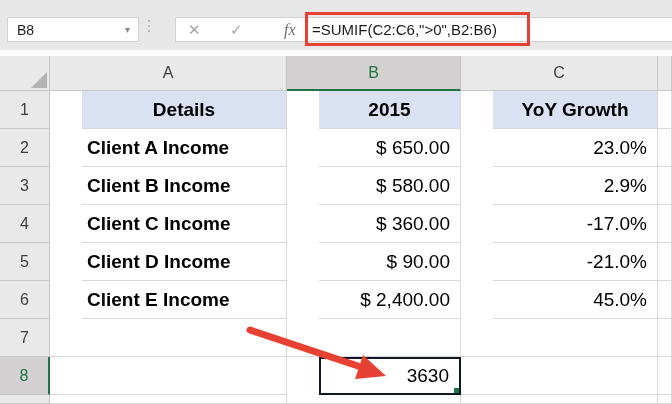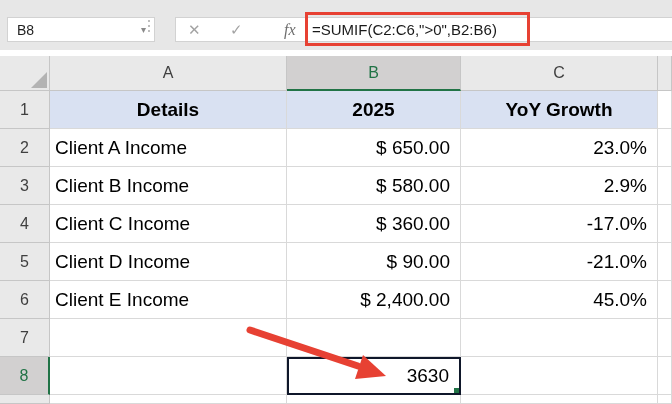--- a/index.html
+++ b/index.html
@@ -1,21 +1,21 @@
 <!DOCTYPE html>
 <html><head>
 <meta charset="utf-8">
 <style>
   html,body{margin:0;padding:0;background:#fff;}
   .screen{position:relative;width:672px;height:404px;overflow:hidden;background:#fff;
           font-family:"Liberation Sans",sans-serif;}
 
   
   .topbar{position:absolute;left:0;top:0;width:672px;height:50px;background:#e7e7e7;}
-  .namebox{position:absolute;left:7px;top:17px;width:148px;height:25px;background:#fff;
+  .namebox{position:absolute;left:7px;top:17px;width:132px;height:25px;background:#fff;
            border:1px solid #d2d2d2;box-sizing:border-box;display:flex;align-items:center;}
   .namebox .ref{padding-left:9px;font-size:14px;color:#1f1f1f;}
   .namebox .caret{position:absolute;right:8px;top:6px;font-size:10px;color:#8a8a8a;}
   .dots{position:absolute;left:148px;top:20px;display:flex;flex-direction:column;gap:3px;}
   .dots i{width:2px;height:2px;border-radius:50%;background:#a8a8a8;}
   .fbar{position:absolute;left:175px;top:17px;width:497px;height:25px;background:#fff;
         border:1px solid #d2d2d2;border-right:none;box-sizing:border-box;}
   .fico{position:absolute;top:0;height:23px;display:flex;align-items:center;font-size:14px;color:#a3a3a3;}
   .fico.x{left:12px;font-size:15px;}
   .fico.ck{left:54px;font-size:15px;}
@@ -33,22 +33,22 @@
      justify-content:center;border-right:1px solid #c6c6c6;border-bottom:1px solid #c6c6c6;
      box-sizing:border-box;}
   .h.sel{background:#d2d0d0;color:#217346;}
   .h.selcol{border-bottom:2px solid #217346;}
   .h.selrow{border-right:2px solid #217346;}
   .corner{position:relative;}
   .corner .tri{position:absolute;right:2px;bottom:2px;width:0;height:0;
                border-bottom:16px solid #b3b3b3;border-left:16px solid transparent;}
   .c{background:#fff;font-size:19px;color:#000;display:flex;align-items:center;
      border-right:1px solid #d9d9d9;border-bottom:1px solid #d9d9d9;box-sizing:border-box;
-     white-space:nowrap;overflow:hidden;}
-  .c.left{justify-content:flex-start;padding-left:5px;}
+     white-space:nowrap;overflow:hidden;margin-left:32px;}
+  .c.left{justify-content:flex-start;padding-left:5px;font-weight:bold;}
   .c.right{justify-content:flex-end;padding-right:10px;}
   .c.th{background:#d9e1f2;font-weight:bold;justify-content:center;font-size:19px;}
   .c.selcell{position:relative;border:2px solid #0f172a;z-index:5;}
   .handle{position:absolute;right:-2px;bottom:-2px;width:6px;height:6px;
           background:#217346;border:1px solid #fff;box-sizing:content-box;}
   .blank{background:#fff;border-right:1px solid #d9d9d9;border-bottom:1px solid #d9d9d9;box-sizing:border-box;}
 
   .arrow-svg{position:absolute;left:0;top:0;width:672px;height:404px;pointer-events:none;z-index:40;}
 </style>
 </head>
@@ -80,21 +80,21 @@
     <div class="h corner">
         <span class="tri"></span>
       </div>
     <div class="h">A</div>
     <div class="h sel selcol">B</div>
     <div class="h">C</div>
     <div class="h"></div>
 
     <div class="h">1</div>
     <div class="c th">Details</div>
-    <div class="c th">2025</div>
+    <div class="c th">2015</div>
     <div class="c th">YoY Growth</div>
     <div class="blank"></div>
 
     <div class="h">2</div>
     <div class="c left">Client A Income</div>
     <div class="c right">$ 650.00</div>
     <div class="c right">23.0%</div>
     <div class="blank"></div>
 
     <div class="h">3</div>

